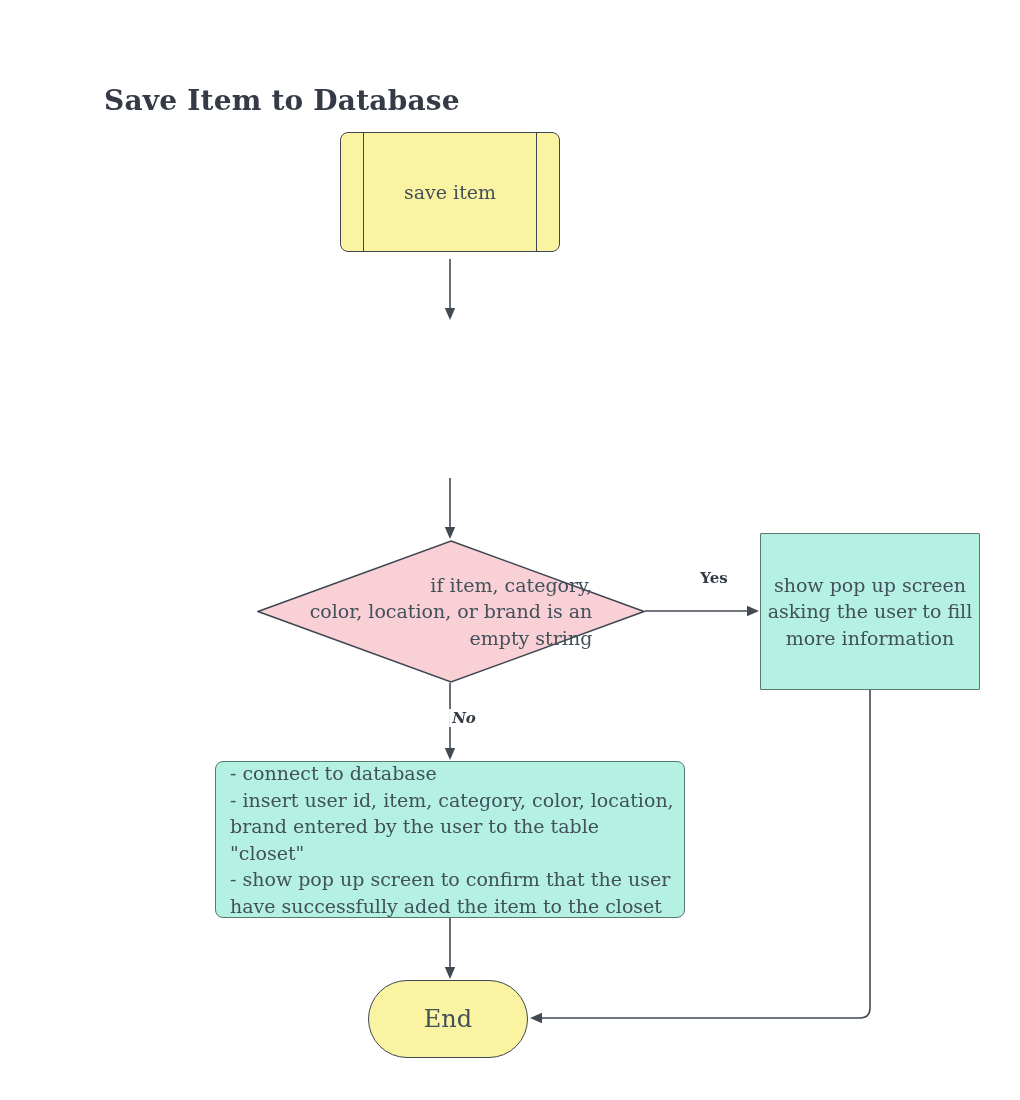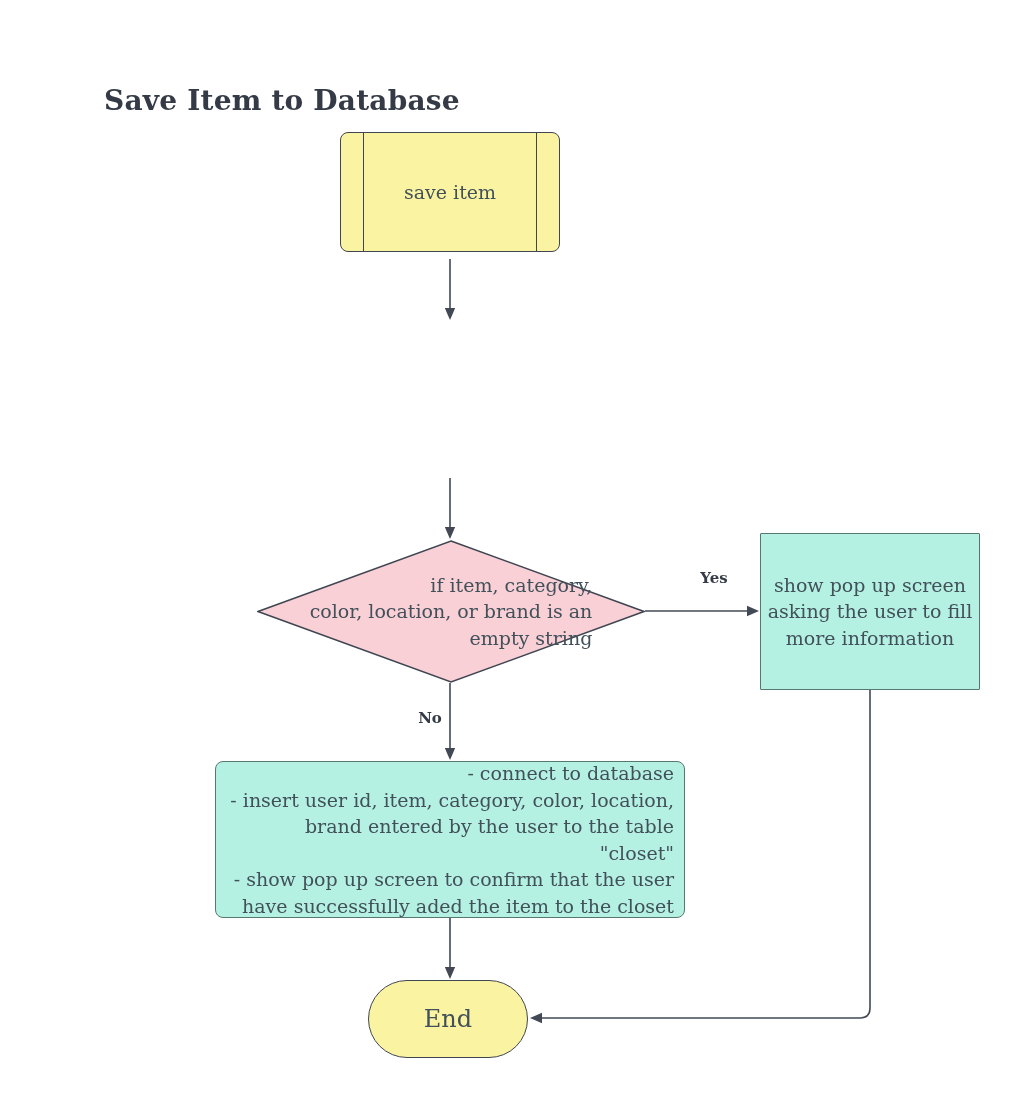--- a/index.html
+++ b/index.html
@@ -43,36 +43,36 @@
   }
 
   .yes-box {
     left: 760px; top: 533px; width: 220px; height: 157px;
     background: var(--teal_fill); border: 1.5px solid var(--teal_stroke); border-radius: 1px;
   }
 
   .process-box {
     left: 215px; top: 761px; width: 470px; height: 157px;
     background: var(--teal_fill); border: 1.5px solid var(--teal_stroke); border-radius: 8px;
-    justify-content: flex-start; text-align: right; padding: 0 10px 0 14px;
+    justify-content: flex-start; text-align: left; padding: 0 10px 0 14px;
   }
 
   .end-pill {
     left: 368px; top: 980px; width: 160px; height: 78px;
     background: var(--yellow_fill); border: 1.5px solid var(--stroke_dark); border-radius: 39px;
   }
   .end-pill .node-text { font-size: 24px; }
 
   .edge-label {
     position: absolute; background: #ffffff; color: var(--label_text);
     font-size: 15px; font-weight: bold; padding: 0 3px; line-height: 18px;
     transform: translate(-50%, -50%);
   }
   .edge-label.yes { left: 702px; top: 578px; margin-left: 12px; }
-  .edge-label.no  { left: 430px; top: 718px; }
+  .edge-label.no  { left: 464px; top: 718px; font-style: italic; }
 </style>
 </head>
 <body>
 
 <div class="canvas">
 
   <div class="page-title">Save Item to Database</div>
 
   <svg class="connector-layer" width="1020" height="1100" viewBox="0 0 1020 1100">
     <g>

